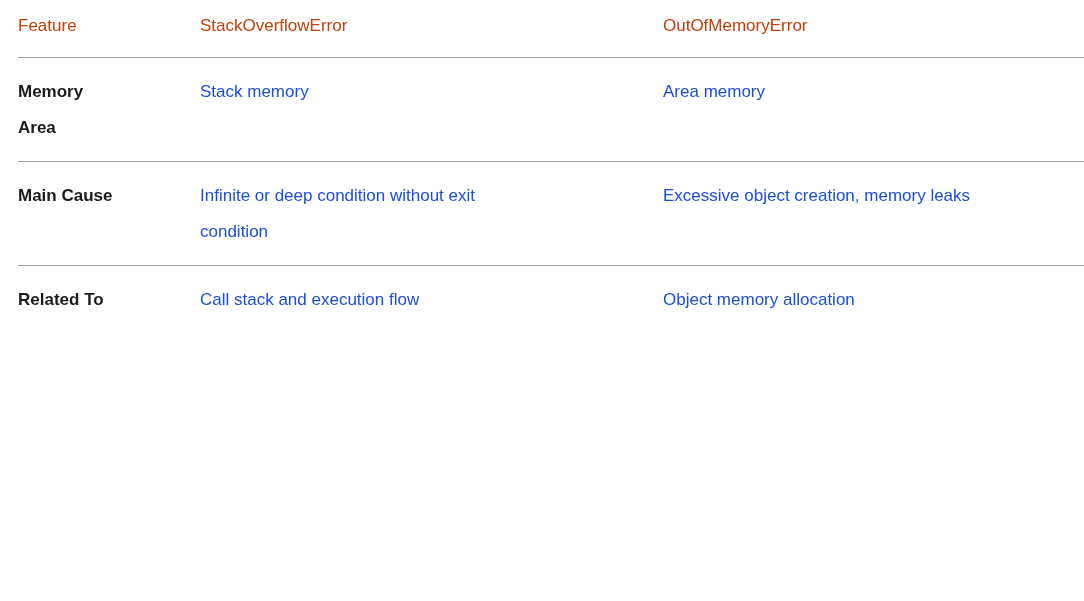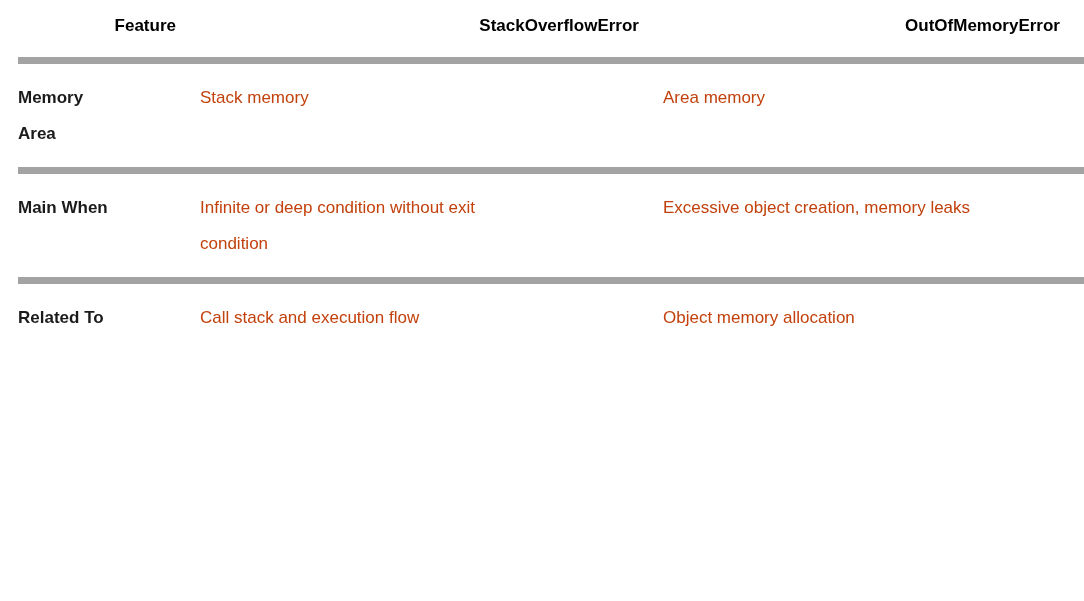--- a/index.html
+++ b/index.html
@@ -23,32 +23,31 @@
   th, td {
     text-align: left;
     vertical-align: top;
     font-size: 17px;
     line-height: 36px;
     white-space: pre-line;
     padding: 16px 24px 15px 0;
   }
   thead th {
     padding: 8px 24px 13px 0;
-    font-weight: 700;
-    color: #000000;
-    text-align: right;
+    font-weight: 400;
+    color: #c2410c;
   }
-  tbody tr { border-top: 7px solid #a3a3a3; }
+  tbody tr { border-top: 1px solid #a3a3a3; }
   tbody th {
     font-weight: 700;
     color: #1b1b1b;
   }
   tbody td {
     font-weight: 400;
-    color: #c2410c;
+    color: #1d4ed8;
   }
 </style>
 </head>
 <body>
 
 <table class="compare">
   <colgroup>
     <col class="c-feature">
     <col class="c-soe">
     <col class="c-oome">
@@ -61,21 +60,21 @@
     </tr>
   </thead>
   <tbody>
     <tr>
       <th>Memory
 Area</th>
       <td>Stack memory</td>
       <td>Area memory</td>
     </tr>
     <tr>
-      <th>Main When</th>
+      <th>Main Cause</th>
       <td>Infinite or deep condition without exit
 condition</td>
       <td>Excessive object creation, memory leaks</td>
     </tr>
     <tr>
       <th>Related To</th>
       <td>Call stack and execution flow</td>
       <td>Object memory allocation</td>
     </tr>
   </tbody>

